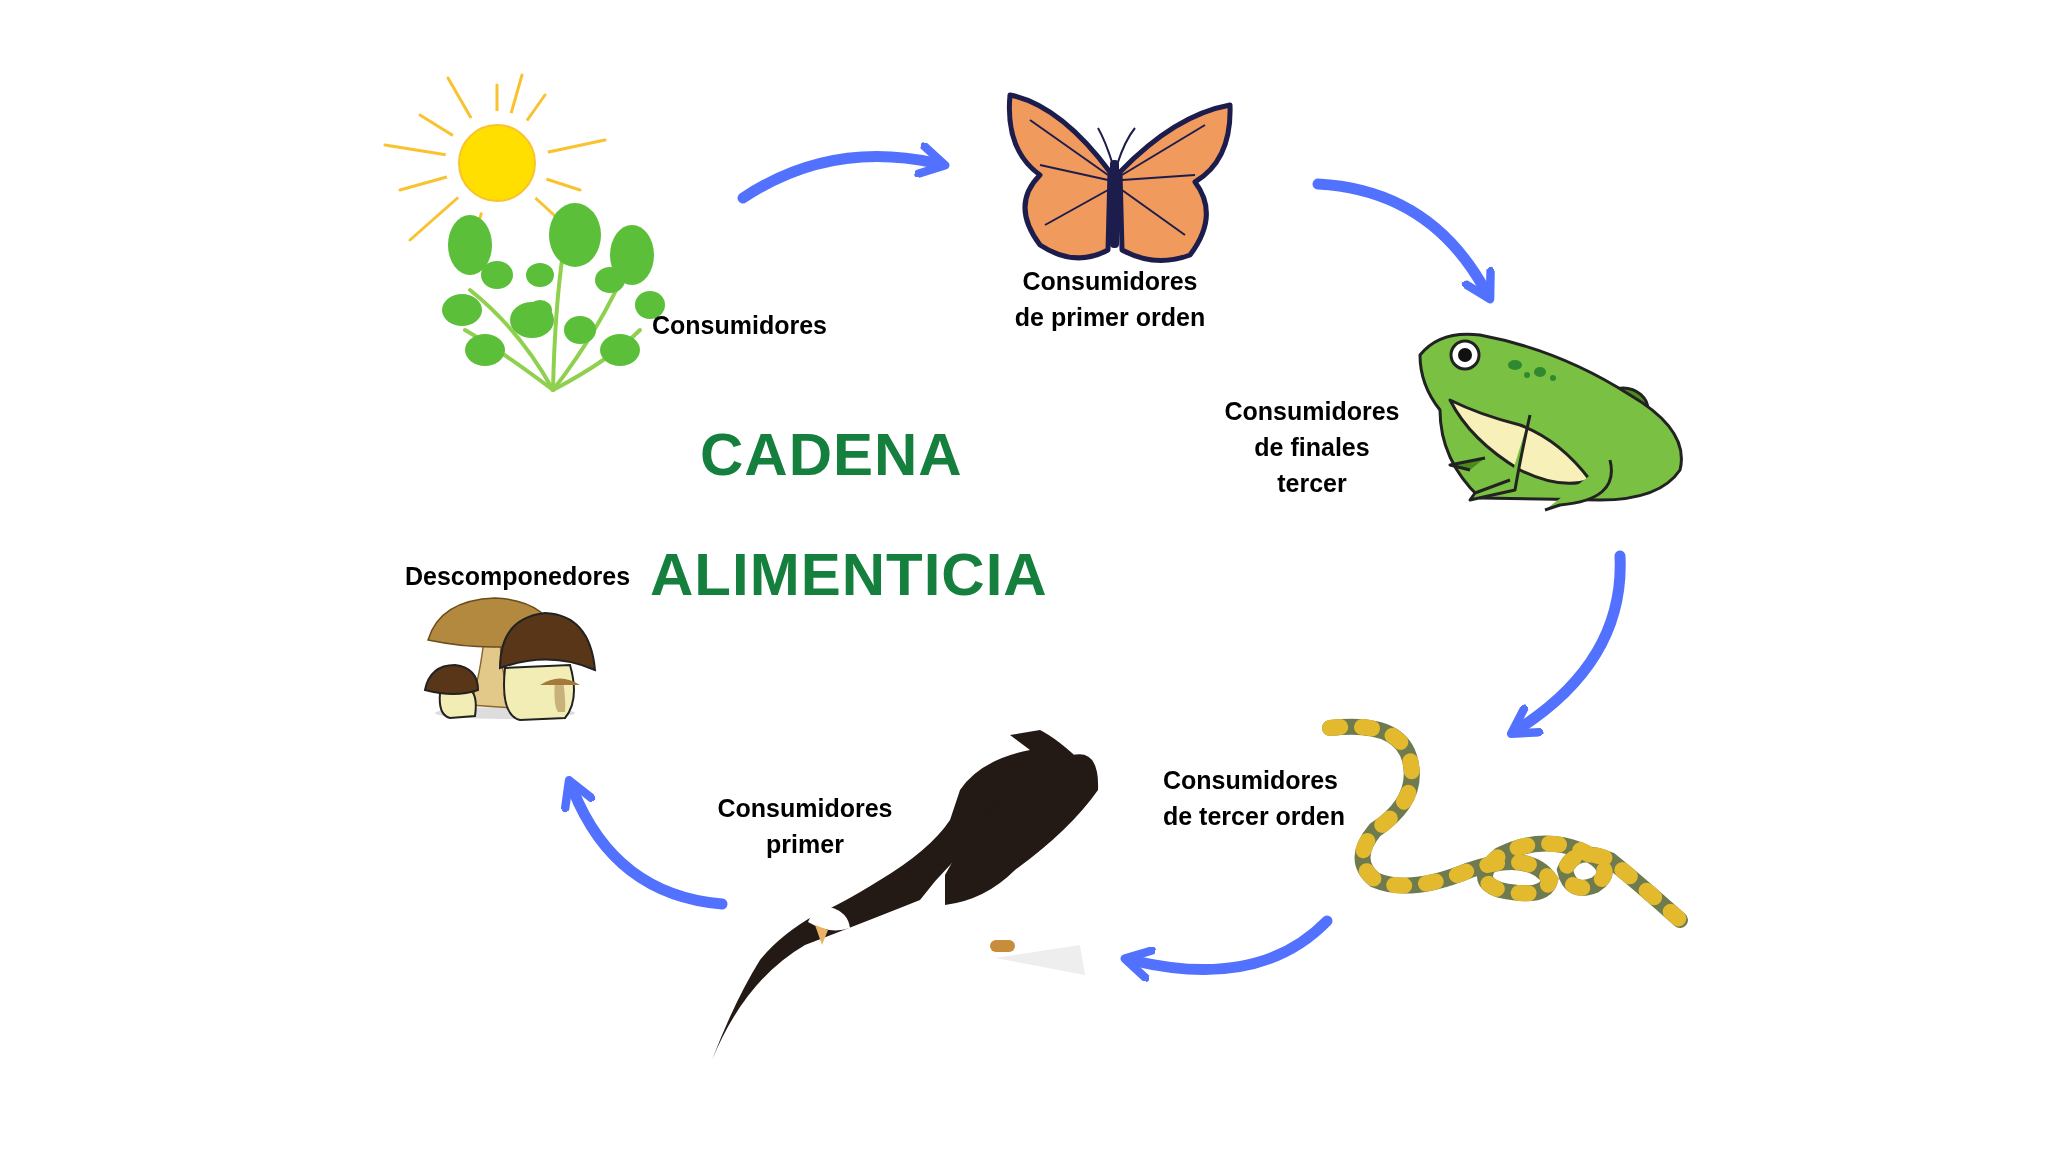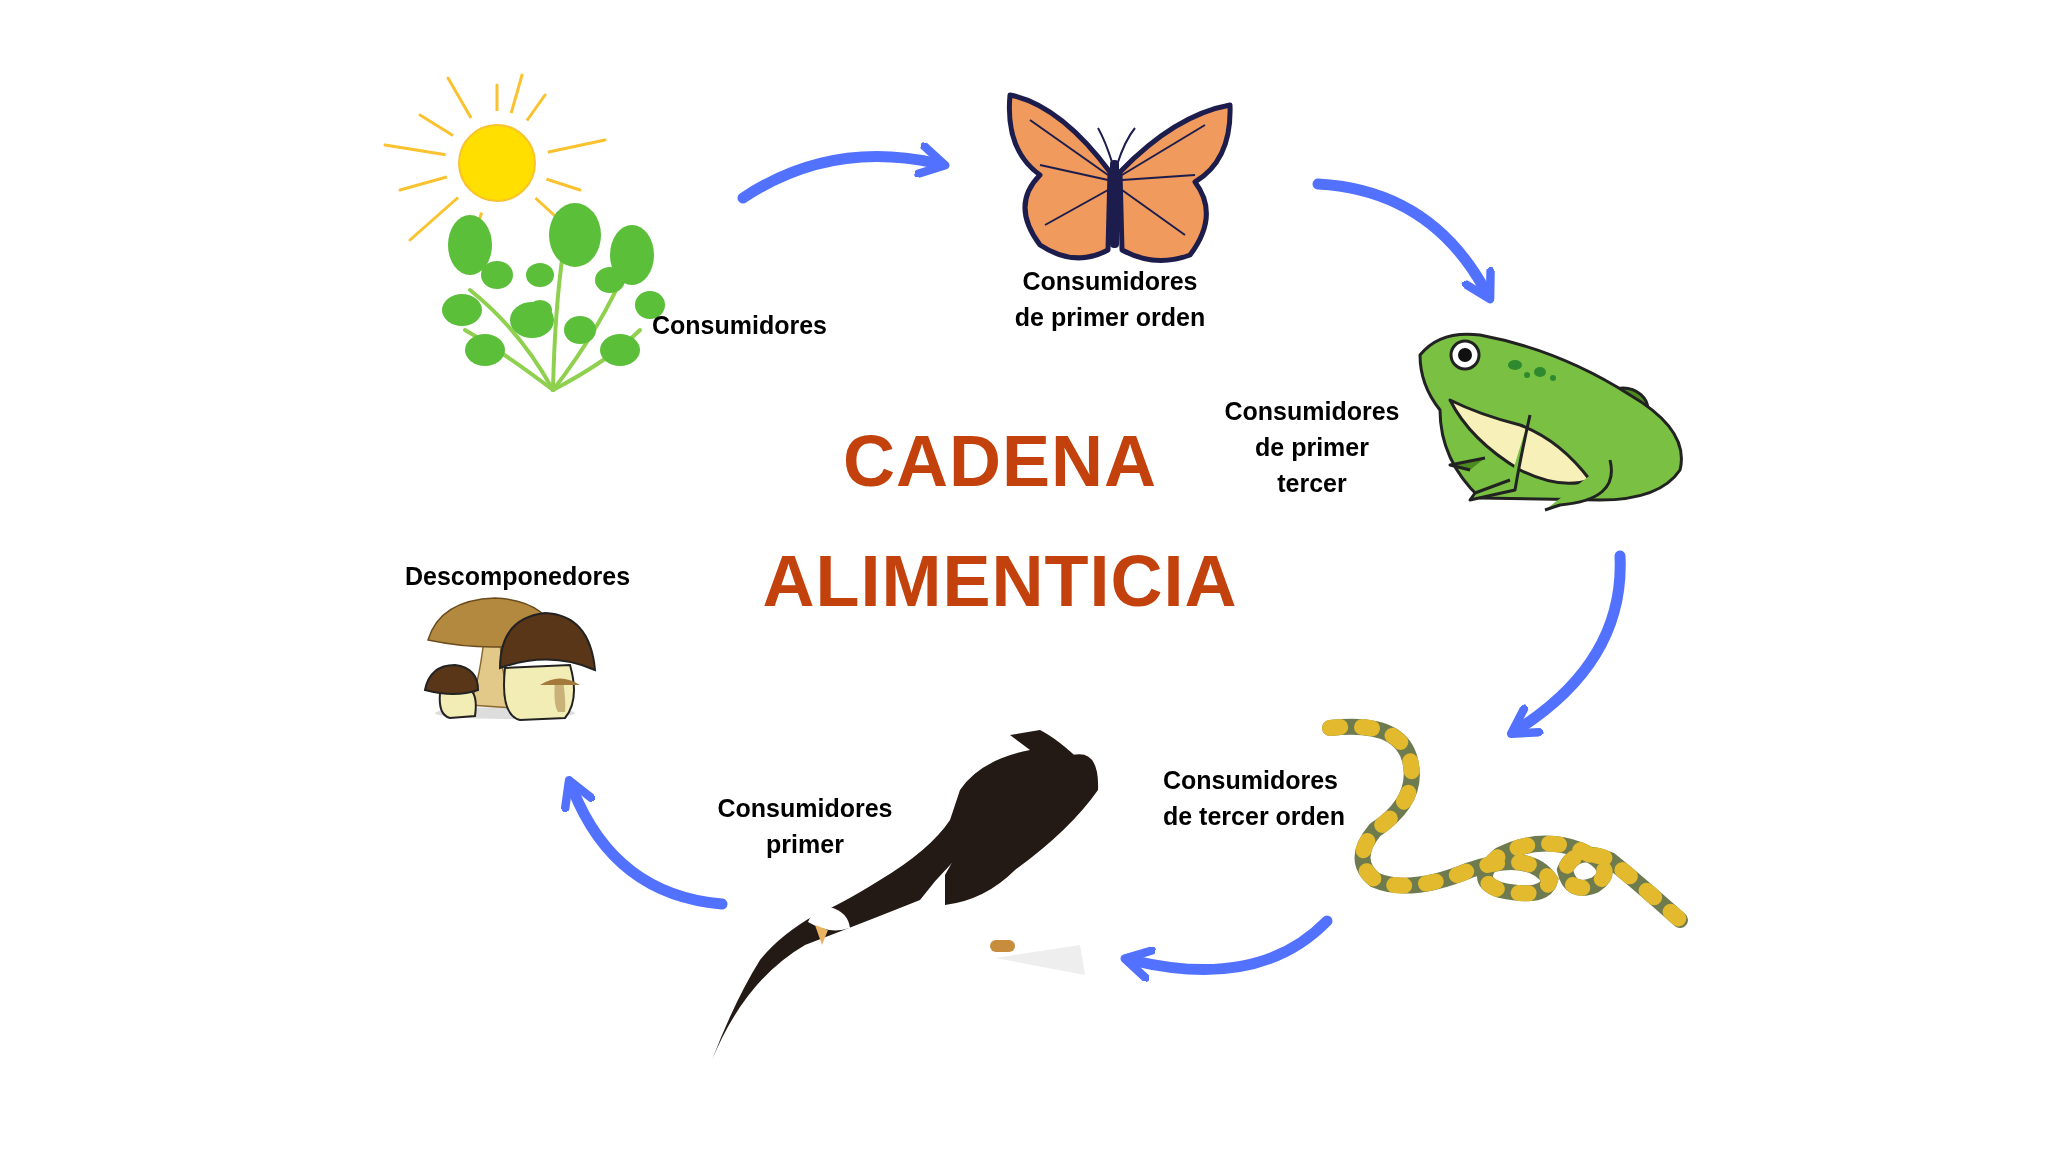--- a/index.html
+++ b/index.html
@@ -1,18 +1,18 @@
 <!DOCTYPE html>
 <html><head>
 <meta charset="utf-8">
 <style>
   html, body { margin:0; padding:0; background:#ffffff; }
   body { width:2048px; height:1152px; position:relative; overflow:hidden; font-family:"Liberation Sans", sans-serif; }
   .label { position:absolute; font-weight:bold; color:#000000; font-size:25px; line-height:36px; text-align:center; white-space:nowrap; }
-  .title { position:absolute; font-weight:bold; color:#c2410c; font-size:72px; line-height:1; text-align:center; letter-spacing:1px; }
+  .title { position:absolute; font-weight:bold; color:#15803d; font-size:60px; line-height:1; letter-spacing:1px; }
   svg.layer { position:absolute; left:0; top:0; }
 </style>
 </head>
 <body>
 
 <svg class="layer" width="2048" height="1152">
   <defs>
     <marker id="ah" viewBox="0 0 10 10" refX="5" refY="5" markerWidth="3.2" markerHeight="3.2" orient="auto">
       <path d="M1,1 L8,5 L1,9" fill="none" stroke="#5271ff" stroke-width="2.4" stroke-linecap="round" stroke-linejoin="round"></path>
     </marker>
@@ -103,21 +103,21 @@
   <circle cx="1465" cy="355" r="7" fill="#111"></circle>
   <g fill="#2f8a2f">
     <ellipse cx="1515" cy="365" rx="7" ry="5"></ellipse>
       <ellipse cx="1540" cy="372" rx="6" ry="5"></ellipse>
     <circle cx="1527" cy="375" r="3"></circle>
       <circle cx="1553" cy="378" r="3"></circle>
   </g>
 </svg>
 <div class="label" style="left:1207px; top:393px; width:210px;">
   <div>Consumidores</div>
-  <div>de primer</div>
+  <div>de finales</div>
   <div>tercer</div>
 </div>
 
 <div class="title" style="left:700px; top:425px; width:600px;">CADENA</div>
 <div class="title" style="left:650px; top:545px; width:700px;">ALIMENTICIA</div>
 
 <svg class="layer" width="2048" height="1152">
   <ellipse cx="505" cy="713" rx="70" ry="6" fill="#ddd"></ellipse>
   <path d="M485,630 Q480,680 470,705 L515,708 Q500,680 500,630 Z" fill="#e2c98a" stroke="#8a6a30" stroke-width="1.5"></path>
   <path d="M428,640 Q440,600 495,598 Q545,600 560,638 Q500,655 428,640 Z" fill="#b3893f" stroke="#6b4c1e" stroke-width="1.5"></path>

